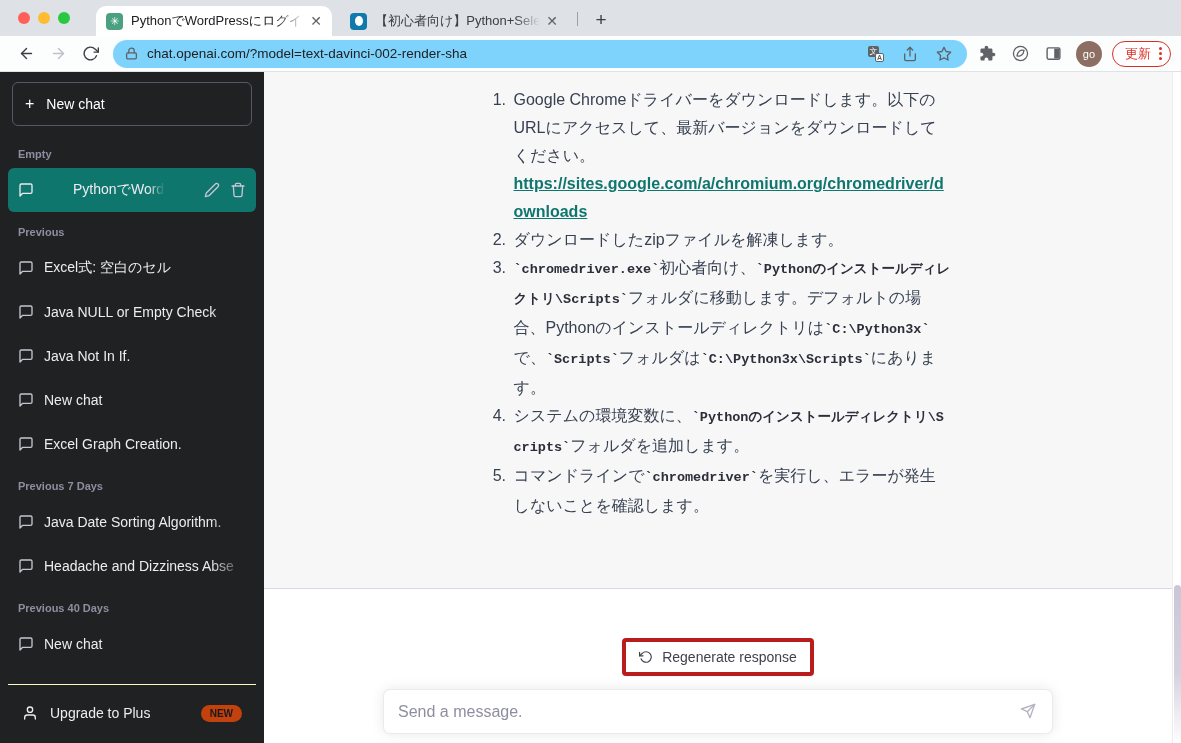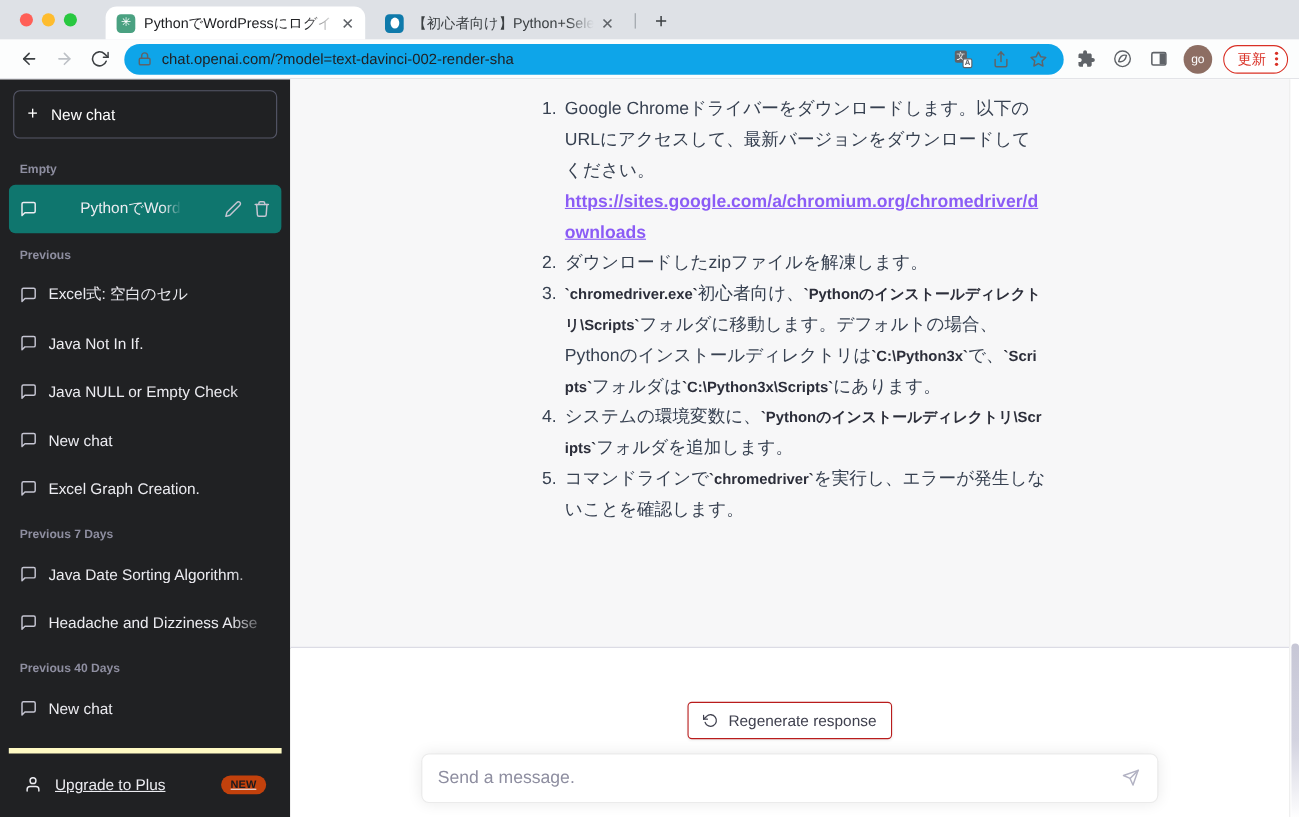--- a/index.html
+++ b/index.html
@@ -24,21 +24,21 @@
     -webkit-mask-image:linear-gradient(90deg,#000 85%,transparent); mask-image:linear-gradient(90deg,#000 85%,transparent); }
   .tab-close { flex:none; font-size:14px; color:#5f6368; margin-left:6px; cursor:default; }
   .tab-sep { position:absolute; left:577px; top:12px; width:1px; height:14px; background:#9aa0a6; }
   .new-tab { position:absolute; left:588px; top:7px; width:26px; height:26px; display:flex; align-items:center; justify-content:center; font-size:19px; color:#3c4043; }
 
   
   .toolbar { position:relative; height:36px; background:#fcfdfd; border-bottom:1px solid #e0e2e6; display:flex; align-items:center; padding:0 10px; }
   .nav-icon { width:24px; height:24px; display:flex; align-items:center; justify-content:center; margin:0 5px; color:#3c4043; }
   .nav-icon.disabled { color:#bdc1c6; }
   .nav-icon svg { width:17px; height:17px; }
-  .omnibox { flex:none; width:854px; height:28px; margin-left:6px; background:#0ea5e9; border-radius:14px; display:flex; align-items:center; padding:0 12px; }
+  .omnibox { flex:none; width:854px; height:28px; margin-left:6px; background:#7dd3fc; border-radius:14px; display:flex; align-items:center; padding:0 12px; }
   .omnibox svg { width:13px; height:13px; color:#5f6368; flex:none; }
   .url-text { font-size:13.5px; color:#202124; margin-left:9px; flex:1; white-space:nowrap; overflow:hidden; }
   .box-icon { width:22px; height:22px; display:flex; align-items:center; justify-content:center; margin-left:12px; color:#5f6368; flex:none; }
   .box-icon svg { width:16px; height:16px; }
   .translate-glyph { position:relative; width:16px; height:16px; }
   .translate-glyph .big { position:absolute; left:0; top:0; width:11px; height:11px; background:#5f6368; border-radius:2px; color:#fff; font-size:8px; display:flex; align-items:center; justify-content:center; }
   .translate-glyph .small { position:absolute; right:0; bottom:0; width:9px; height:9px; background:#fff; border:1px solid #5f6368; border-radius:2px; color:#5f6368; font-size:7px; font-weight:bold; display:flex; align-items:center; justify-content:center; }
   .ext-icon { width:24px; height:24px; display:flex; align-items:center; justify-content:center; margin-left:9px; color:#5f6368; flex:none; }
   .ext-icon svg { width:17px; height:17px; }
   .avatar { width:26px; height:26px; border-radius:50%; background:#8d6e63; color:#fff; font-size:11px; display:flex; align-items:center; justify-content:center; margin-left:10px; flex:none; }
@@ -55,38 +55,38 @@
   .plus-glyph { font-size:16px; font-weight:400; }
   .history { flex:1; overflow:hidden; }
   .section-label { font-size:11px; font-weight:bold; color:#8e8ea0; padding:14px 10px 8px; }
   .chat-item { display:flex; align-items:center; gap:10px; height:44px; border-radius:6px; padding:0 10px; font-size:14px; cursor:default; }
   .chat-item.active { background:#0f766e;gap:39px; }
   .chat-item svg { width:16px; height:16px; flex:none; color:#c5c5d2; }
   .chat-item.active svg.bubble { color:#ececf1; }
   .item-label { flex:1; white-space:nowrap; overflow:hidden;
     -webkit-mask-image:linear-gradient(90deg,#000 82%,transparent); mask-image:linear-gradient(90deg,#000 82%,transparent); }
   .item-actions { display:flex; gap:10px; }
-  .sidebar-bottom { border-top:5px solid #fef9c3; padding:6px 4px 8px;text-decoration:underline; }
+  .sidebar-bottom { border-top:1px solid #fef9c3; padding:6px 4px 8px; }
   .upgrade-row { display:flex; align-items:center; gap:12px; height:44px; padding:0 10px; border-radius:6px; font-size:14px; cursor:default; }
   .upgrade-row svg { width:16px; height:16px; color:#ececf1; flex:none; }
   .upgrade-label { flex:1; }
   .new-badge { background:#c2410c; color:#1a1a1e; font-size:10px; font-weight:bold; padding:3px 9px; border-radius:10px; }
 
   
   .main { position:relative; flex:1; background:#fff; }
   .assistant-block { height:517px; margin-right:9px; background:#f7f7f8; border-bottom:1px solid #d9d9e3; overflow:hidden; }
   .content-col { width:465px; margin:0 auto; padding-top:14px; font-size:16px; line-height:28px; color:#374151; }
   .content-col ol { margin:0; padding-left:25px; }
   .content-col li { padding-left:3px; }
-  .md-link { color:#8b5cf6; font-weight:bold; text-decoration:underline; display:inline-block; max-width:100%; word-break:break-all; line-height:28px; }
-  .md-code { font-family:Liberation Sans, sans-serif; font-weight:bold; font-size:13.5px; color:#2c2e3a; word-break:break-all; }
+  .md-link { color:#0f766e; font-weight:bold; text-decoration:underline; display:inline-block; max-width:100%; word-break:break-all; line-height:28px; }
+  .md-code { font-family:Liberation Mono, monospace; font-weight:bold; font-size:13.5px; color:#2c2e3a; word-break:break-all; }
   .closing-p { margin-top:20px; }
 
   .bottom-area { position:absolute; top:518px; left:0; right:9px; bottom:0; display:flex; flex-direction:column; align-items:center; background:#fff; }
-  .regen-btn { margin-top:48px; height:34px; display:flex; align-items:center; gap:9px; background:#fff; border:1px solid #b91c1c; border-radius:4px; padding:15px 13px; font-size:14px; color:#40414f; box-shadow:0 1px 2px rgba(0,0,0,0.05); cursor:default; font-family:inherit; }
+  .regen-btn { margin-top:48px; height:34px; display:flex; align-items:center; gap:9px; background:#fff; border:4px solid #b91c1c; border-radius:4px; padding:15px 13px; font-size:14px; color:#40414f; box-shadow:0 1px 2px rgba(0,0,0,0.05); cursor:default; font-family:inherit; }
   .regen-btn svg { width:14px; height:14px; color:#40414f; }
   .input-box { margin-top:13px; width:670px; height:45px; background:#fff; border:1px solid rgba(0,0,0,0.08); border-radius:7px; box-shadow:0 0 14px rgba(0,0,0,0.09); display:flex; align-items:center; padding:0 14px; }
   .input-box input { flex:1; border:none; outline:none; font-size:16px; color:#374151; font-family:inherit; background:transparent; }
   .input-box input::placeholder { color:#8e8ea0; }
   .send-icon { width:18px; height:18px; color:#b2b2c3; flex:none; }
   .send-icon svg { width:16px; height:16px; }
 
   .scroll-track { position:absolute; top:0; right:0; bottom:0; width:9px; background:#fff; border-left:1px solid #ececec; }
   .scroll-thumb { position:absolute; top:513px; left:1px; width:7px; height:160px; border-radius:4px;
     background:linear-gradient(180deg,#c7c7d6 0%,#d3d3e0 55%,rgba(211,211,224,0) 100%); }
@@ -220,27 +220,27 @@
         <div class="chat-item">
           <svg class="bubble" viewBox="0 0 24 24" fill="none" stroke="currentColor" stroke-width="2" stroke-linecap="round" stroke-linejoin="round">
               <path d="M21 15a2 2 0 0 1-2 2H7l-4 4V5a2 2 0 0 1 2-2h14a2 2 0 0 1 2 2z"></path>
             </svg>
           <span class="item-label">Excel式: 空白のセル</span>
         </div>
         <div class="chat-item">
           <svg class="bubble" viewBox="0 0 24 24" fill="none" stroke="currentColor" stroke-width="2" stroke-linecap="round" stroke-linejoin="round">
               <path d="M21 15a2 2 0 0 1-2 2H7l-4 4V5a2 2 0 0 1 2-2h14a2 2 0 0 1 2 2z"></path>
             </svg>
+          <span class="item-label">Java NULL or Empty Check</span>
+        </div>
+        <div class="chat-item">
+          <svg class="bubble" viewBox="0 0 24 24" fill="none" stroke="currentColor" stroke-width="2" stroke-linecap="round" stroke-linejoin="round">
+              <path d="M21 15a2 2 0 0 1-2 2H7l-4 4V5a2 2 0 0 1 2-2h14a2 2 0 0 1 2 2z"></path>
+            </svg>
           <span class="item-label">Java Not In If.</span>
-        </div>
-        <div class="chat-item">
-          <svg class="bubble" viewBox="0 0 24 24" fill="none" stroke="currentColor" stroke-width="2" stroke-linecap="round" stroke-linejoin="round">
-              <path d="M21 15a2 2 0 0 1-2 2H7l-4 4V5a2 2 0 0 1 2-2h14a2 2 0 0 1 2 2z"></path>
-            </svg>
-          <span class="item-label">Java NULL or Empty Check</span>
         </div>
         <div class="chat-item">
           <svg class="bubble" viewBox="0 0 24 24" fill="none" stroke="currentColor" stroke-width="2" stroke-linecap="round" stroke-linejoin="round">
               <path d="M21 15a2 2 0 0 1-2 2H7l-4 4V5a2 2 0 0 1 2-2h14a2 2 0 0 1 2 2z"></path>
             </svg>
           <span class="item-label">New chat</span>
         </div>
         <div class="chat-item">
           <svg class="bubble" viewBox="0 0 24 24" fill="none" stroke="currentColor" stroke-width="2" stroke-linecap="round" stroke-linejoin="round">
               <path d="M21 15a2 2 0 0 1-2 2H7l-4 4V5a2 2 0 0 1 2-2h14a2 2 0 0 1 2 2z"></path>

